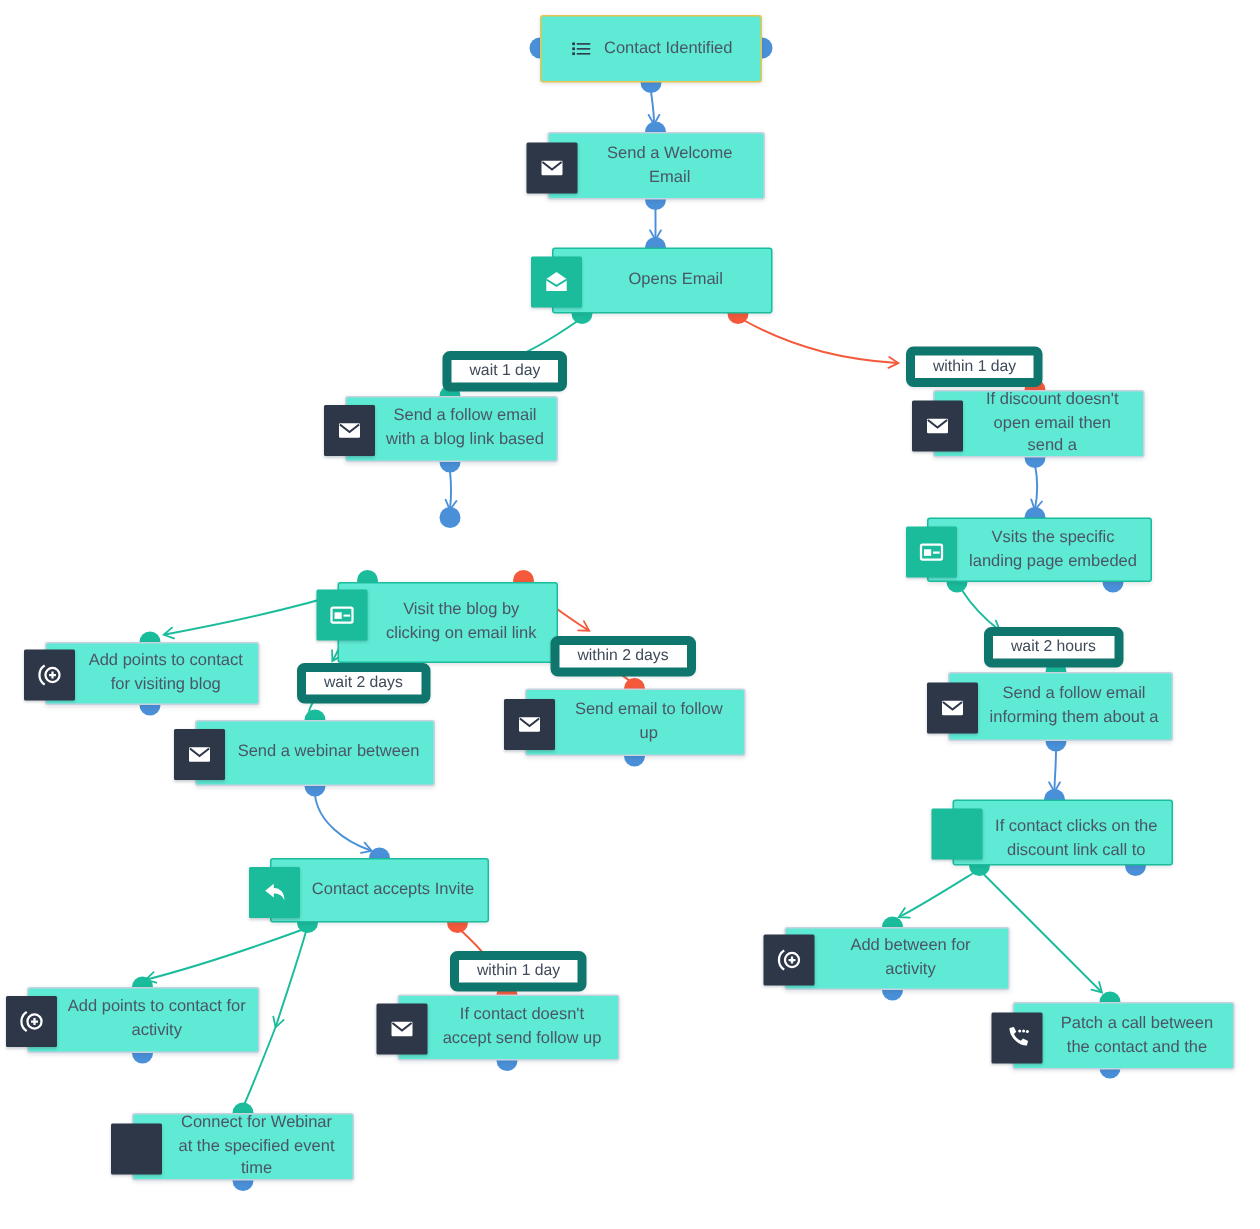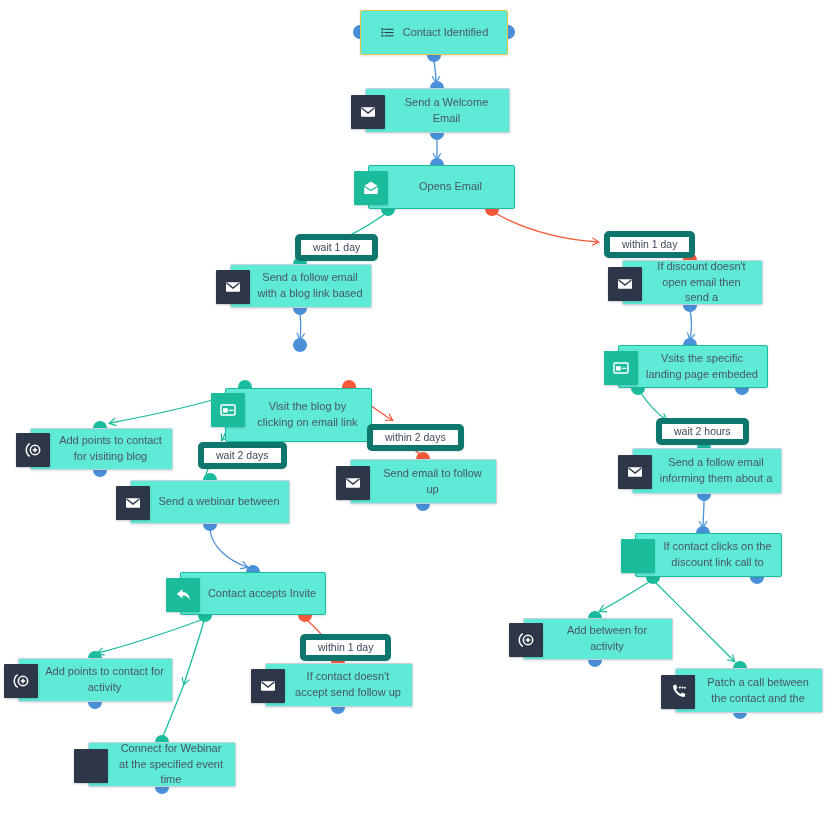--- a/index.html
+++ b/index.html
@@ -241,21 +241,21 @@
       </div>
       <div class="node" style="left: 632px; top: 448px; width: 150px; height: 46px;">
         <div class="icon-box ic-dark" style="top: 6px;">
           <svg viewBox="0 0 20 20">
             <rect x="3" y="5.2" width="14" height="9.6" rx="0.8" fill="#fff"></rect>
             <path d="M3.6 6 L10 11 L16.4 6" fill="none" stroke="#2d3748" stroke-width="1.4"></path>
           </svg>
         </div>
         <div class="lbl pad">Send a follow email informing them about a</div>
       </div>
-      <div class="node border-teal" style="left: 635px; top: 533px; width: 147px; height: 44px;">
+      <div class="node border-teal" style="left: 635px; top: 533px; width: 147px; height: 44px; align-items: flex-end;">
         <div class="icon-box ic-teal" style="top: 5px;"></div>
         <div class="lbl pad">If contact clicks on the discount link call to</div>
       </div>
       <div class="node" style="left: 523px; top: 618px; width: 150px; height: 42px;">
         <div class="icon-box ic-dark" style="top: 4px;">
           <svg viewBox="0 0 20 20">
             <path d="M6.8 3.6 A7.6 7.6 0 0 0 6.8 16.4" fill="none" stroke="#fff" stroke-width="1.5"></path>
             <circle cx="12" cy="10" r="4.7" fill="none" stroke="#fff" stroke-width="1.5"></circle>
             <path d="M12 7.7 L12 12.3 M9.7 10 L14.3 10" stroke="#fff" stroke-width="1.5"></path>
           </svg>

